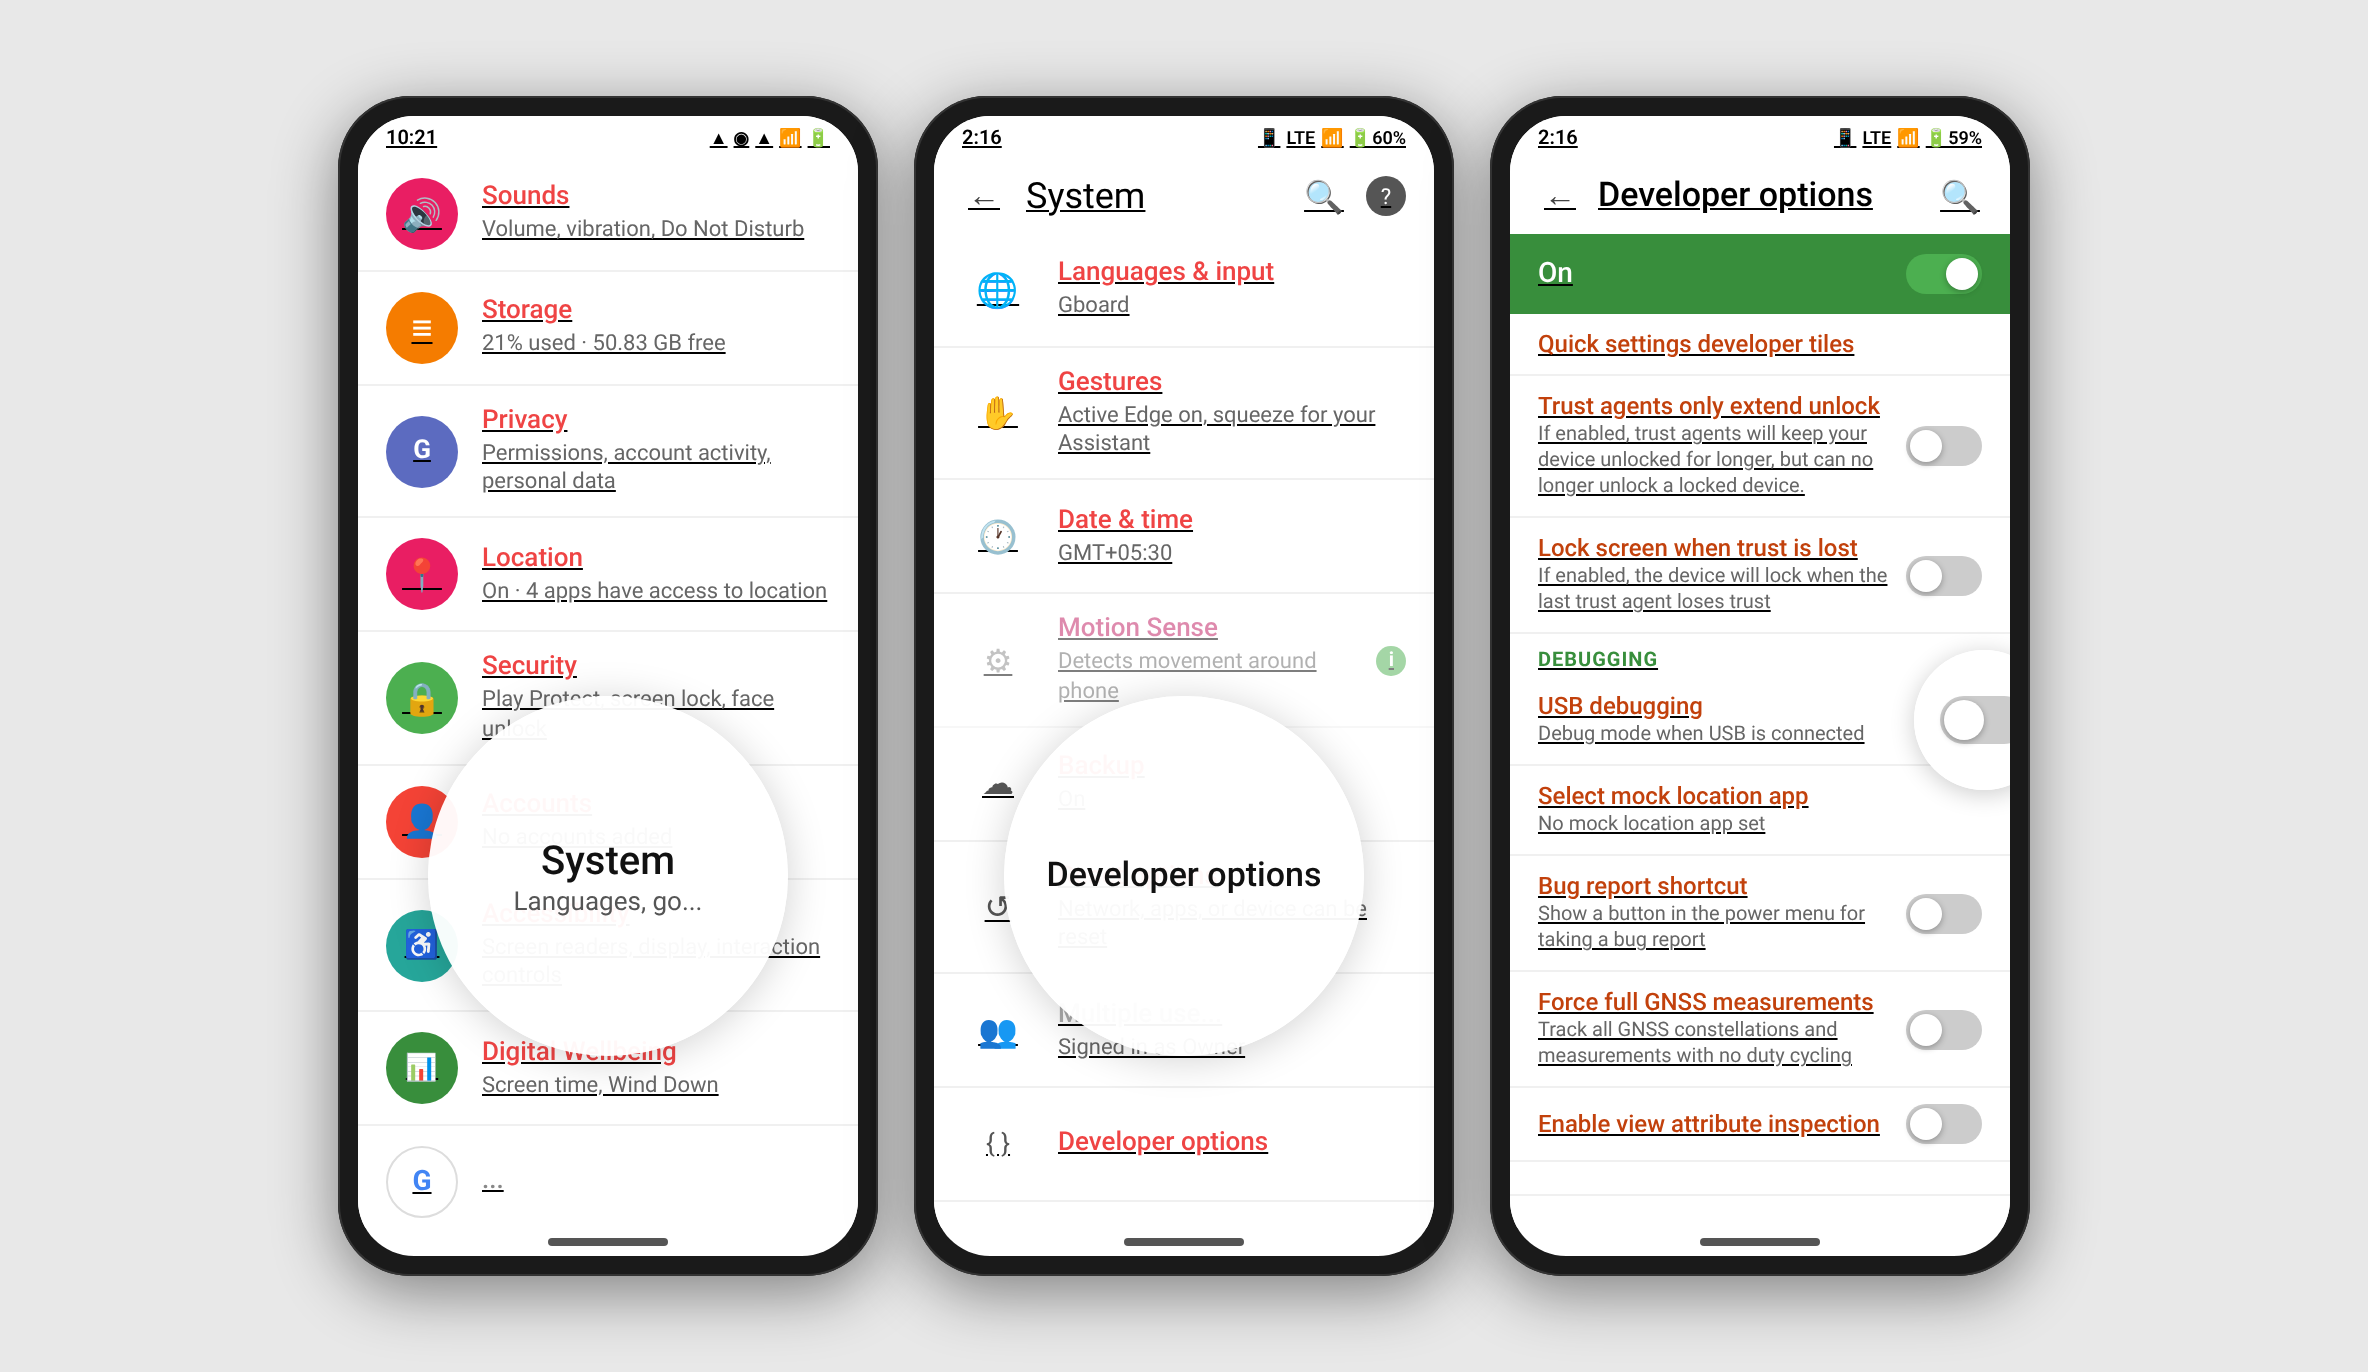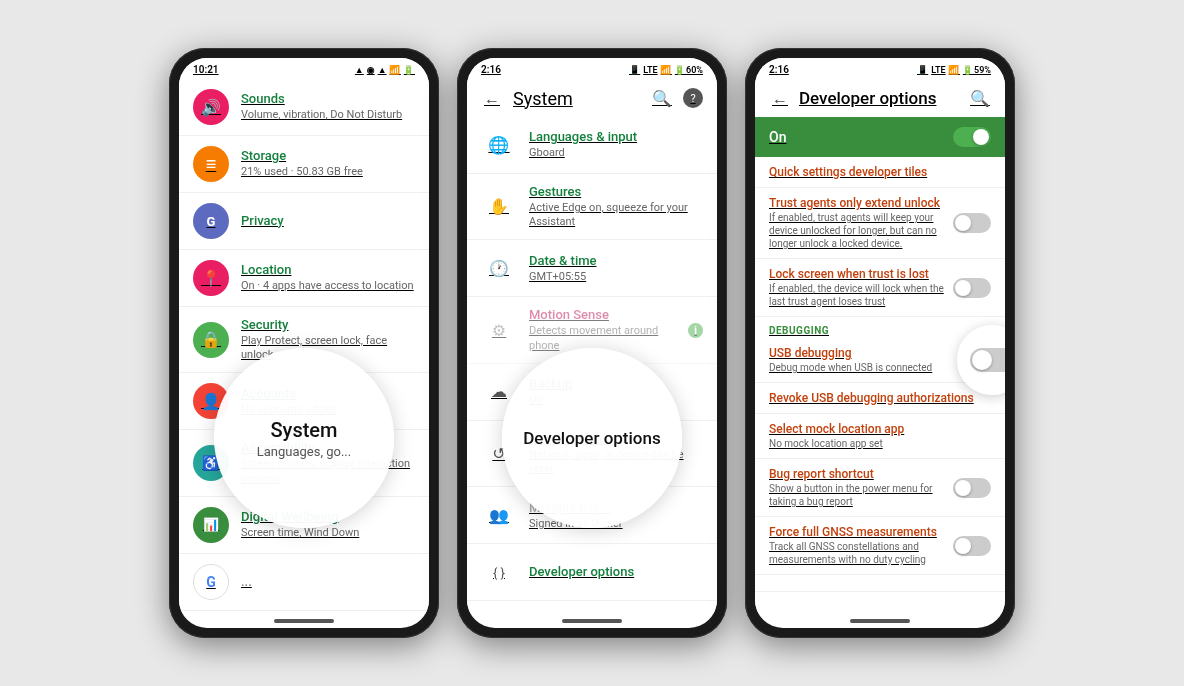--- a/index.html
+++ b/index.html
@@ -92,21 +92,21 @@
       color: #fff;
     }
 
     .item-text {
       flex: 1;
     }
 
     .item-title {
       font-size: 13px;
       font-weight: 500;
-      color: #15803d;
+      color: #ef4444;
       line-height: 1.3;
     }
 
     .item-subtitle {
       font-size: 11px;
       color: #666;
       line-height: 1.3;
     }
 
     
@@ -334,20 +334,21 @@
           <div class="item-text">
             <div class="item-title">Storage</div>
             <div class="item-subtitle">21% used · 50.83 GB free</div>
           </div>
         </div>
 
         <div class="settings-item">
           <div class="item-icon ic-privacy" style="font-size:13px;font-weight:700;">G</div>
           <div class="item-text">
             <div class="item-title">Privacy</div>
+            <div class="item-subtitle">Permissions, account activity, personal data</div>
           </div>
         </div>
 
         <div class="settings-item">
           <div class="item-icon ic-location">📍</div>
           <div class="item-text">
             <div class="item-title">Location</div>
             <div class="item-subtitle">On · 4 apps have access to location</div>
           </div>
         </div>
@@ -435,21 +436,21 @@
           <div class="item-icon" style="background:none;color:#555;font-size:16px;">✋</div>
           <div class="item-text">
             <div class="item-title">Gestures</div>
             <div class="item-subtitle">Active Edge on, squeeze for your Assistant</div>
           </div>
         </div>
         <div class="settings-item">
           <div class="item-icon" style="background:none;color:#555;font-size:16px;">🕐</div>
           <div class="item-text">
             <div class="item-title">Date &amp; time</div>
-            <div class="item-subtitle">GMT+05:55</div>
+            <div class="item-subtitle">GMT+05:30</div>
           </div>
         </div>
         <div class="settings-item" style="opacity:0.5;">
           <div class="item-icon" style="background:none;color:#888;font-size:16px;">⚙</div>
           <div class="item-text">
             <div class="item-title" style="color:#be185d;">Motion Sense</div>
             <div class="item-subtitle">Detects movement around phone</div>
           </div>
           <span style="background:#4caf50;color:#fff;font-size:10px;padding:2px 6px;border-radius:50%;font-weight:700;">i</span>
         </div>
@@ -558,25 +559,20 @@
             <div class="dev-item-subtitle">Debug mode when USB is connected</div>
           </div>
 
           <div style="position:absolute;right:-22px;top:50%;transform:translateY(-50%);width:70px;height:70px;border-radius:50%;background:rgba(255,255,255,0.97);box-shadow:0 2px 12px rgba(0,0,0,0.2);display:flex;align-items:center;justify-content:center;z-index:5;">
             <div class="toggle off" style="width:44px;height:24px;border-radius:12px;">
               <div class="toggle-knob" style="width:20px;height:20px;top:2px;left:2px;"></div>
             </div>
           </div>
         </div>
 
-        <div class="dev-item">
-          <div class="dev-item-text">
-            <div class="dev-item-title">Revoke USB debugging authorizations</div>
-          </div>
-        </div>
 
         <div class="dev-item">
           <div class="dev-item-text">
             <div class="dev-item-title">Select mock location app</div>
             <div class="dev-item-subtitle">No mock location app set</div>
           </div>
         </div>
 
         <div class="dev-item">
           <div class="dev-item-text">
@@ -591,20 +587,28 @@
         <div class="dev-item">
           <div class="dev-item-text">
             <div class="dev-item-title">Force full GNSS measurements</div>
             <div class="dev-item-subtitle">Track all GNSS constellations and measurements with no duty cycling</div>
           </div>
           <div class="toggle off">
             <div class="toggle-knob"></div>
           </div>
         </div>
 
+        <div class="dev-item">
+          <div class="dev-item-text">
+            <div class="dev-item-title">Enable view attribute inspection</div>
+          </div>
+          <div class="toggle off">
+            <div class="toggle-knob"></div>
+          </div>
+        </div>
 
         <div class="dev-item">
           
         </div>
       </div>
 
       <div class="home-indicator"></div>
     </div>
   </div>
 </div>

